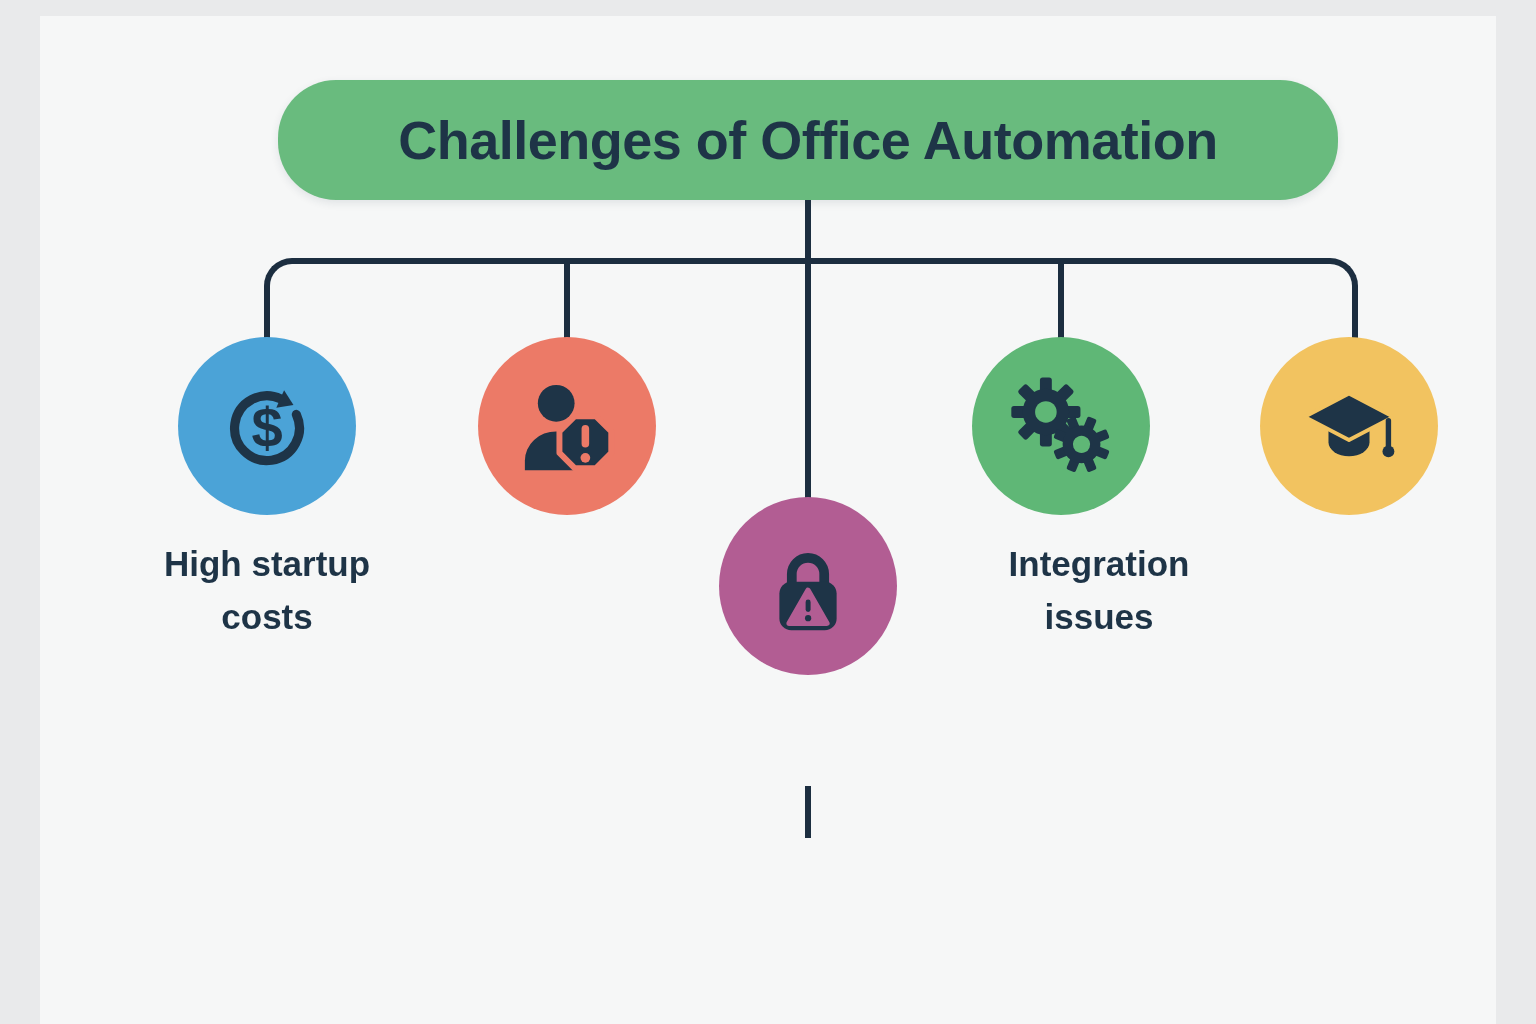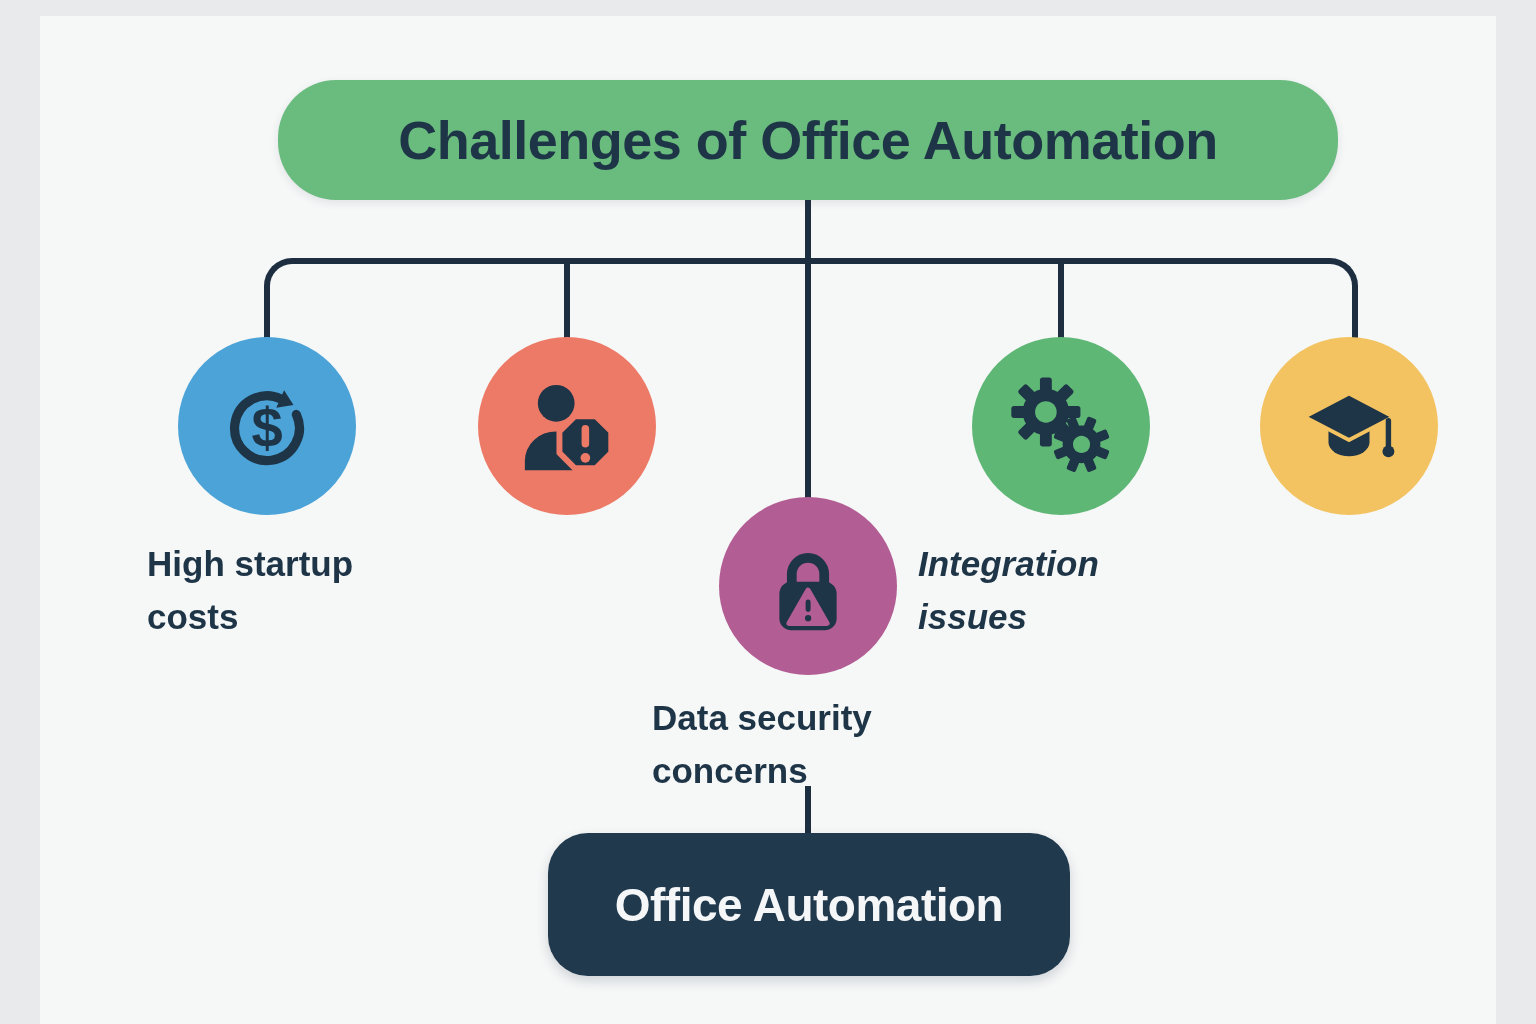--- a/index.html
+++ b/index.html
@@ -47,26 +47,26 @@
   .bubble-2{left:679px;top:481px;}
   .bubble-3{left:932px;top:321px;}
   .bubble-4{left:1220px;top:321px;}
   .ink{fill:var(--ink-navy,#1d3547);}
   .ink-stroke{stroke:var(--ink-navy,#1d3547);fill:none;}
   
   .node-label{
     position:absolute;
     font-size:35px;font-weight:700;line-height:1.5;
     color:var(--ink-navy,#1e3448);
-    text-align:left;
+    text-align:center;
   }
   .label-0{left:107px;top:522px;width:240px;}
   .label-1{left:407px;top:522px;width:240px;}
   .label-2{left:612px;top:676px;width:320px;}
-  .label-3{left:878px;top:522px;width:240px;font-style:italic;}
+  .label-3{left:939px;top:522px;width:240px;}
   .label-4{left:1190px;top:522px;width:240px;}
   
   .root-box{
     position:absolute;left:508px;top:817px;width:522px;height:143px;
     background:var(--root-box-navy,#20394d);
     border-radius:40px;
     display:flex;align-items:center;justify-content:center;
     box-shadow:0 5px 12px rgba(30,50,70,0.18);
   }
   .root-box span{
@@ -114,21 +114,20 @@
   <div class="bubble bubble-2" style="background-color: rgb(178, 93, 147);">
     <svg viewBox="0 0 100 100">
       <path class="ink-stroke" d="M35,48 v-9 a15,15 0 0 1 30,0 v9" stroke-width="9" stroke-linecap="round"></path>
       <rect class="ink" x="23.5" y="46" width="53" height="45" rx="11"></rect>
       <path d="M50,54 L67.5,84.5 H32.5 Z" stroke-linejoin="round" stroke-width="5" style="fill: rgb(178, 93, 147);"></path>
       <path d="M50,54 L67.5,84.5 H32.5 Z" fill="none" stroke-linejoin="round" stroke-width="5" style="stroke: rgb(178, 93, 147);"></path>
       <rect class="ink" x="47.8" y="62.5" width="4.6" height="11.5" rx="2.3"></rect>
       <circle class="ink" cx="50.1" cy="79.8" r="2.9"></circle>
     </svg>
   </div>
-  <div class="node-label label-2">Data security concerns</div>
 
   <div class="bubble bubble-3" style="background-color: rgb(95, 183, 118);">
     <svg viewBox="0 0 100 100">
       <g transform="translate(36,37)">
         <g class="ink">
           <rect x="-5.5" y="-32" width="11" height="14" rx="2.5"></rect>
           <rect x="-5.5" y="-32" width="11" height="14" rx="2.5" transform="rotate(45)"></rect>
           <rect x="-5.5" y="-32" width="11" height="14" rx="2.5" transform="rotate(90)"></rect>
           <rect x="-5.5" y="-32" width="11" height="14" rx="2.5" transform="rotate(135)"></rect>
           <rect x="-5.5" y="-32" width="11" height="14" rx="2.5" transform="rotate(180)"></rect>
@@ -159,17 +158,14 @@
 
   <div class="bubble bubble-4" style="background-color: rgb(242, 195, 96);">
     <svg viewBox="0 0 100 100">
       <path class="ink" d="M31,51 v14 a19,13 0 0 0 38,0 v-14 z"></path>
       <path class="ink" stroke-width="3.5" stroke-linejoin="round" d="M50,20 L91,41.5 L50,63 L9,41.5 Z" style="stroke: rgb(242, 195, 96);"></path>
       <path class="ink-stroke" d="M86.5,45 v23" stroke-width="5" stroke-linecap="round"></path>
       <circle class="ink" cx="86.5" cy="73.5" r="5.5"></circle>
     </svg>
   </div>
 
-  <div class="root-box">
-    <span>Office Automation</span>
-  </div>
 
 </div>
 
 </body></html>

